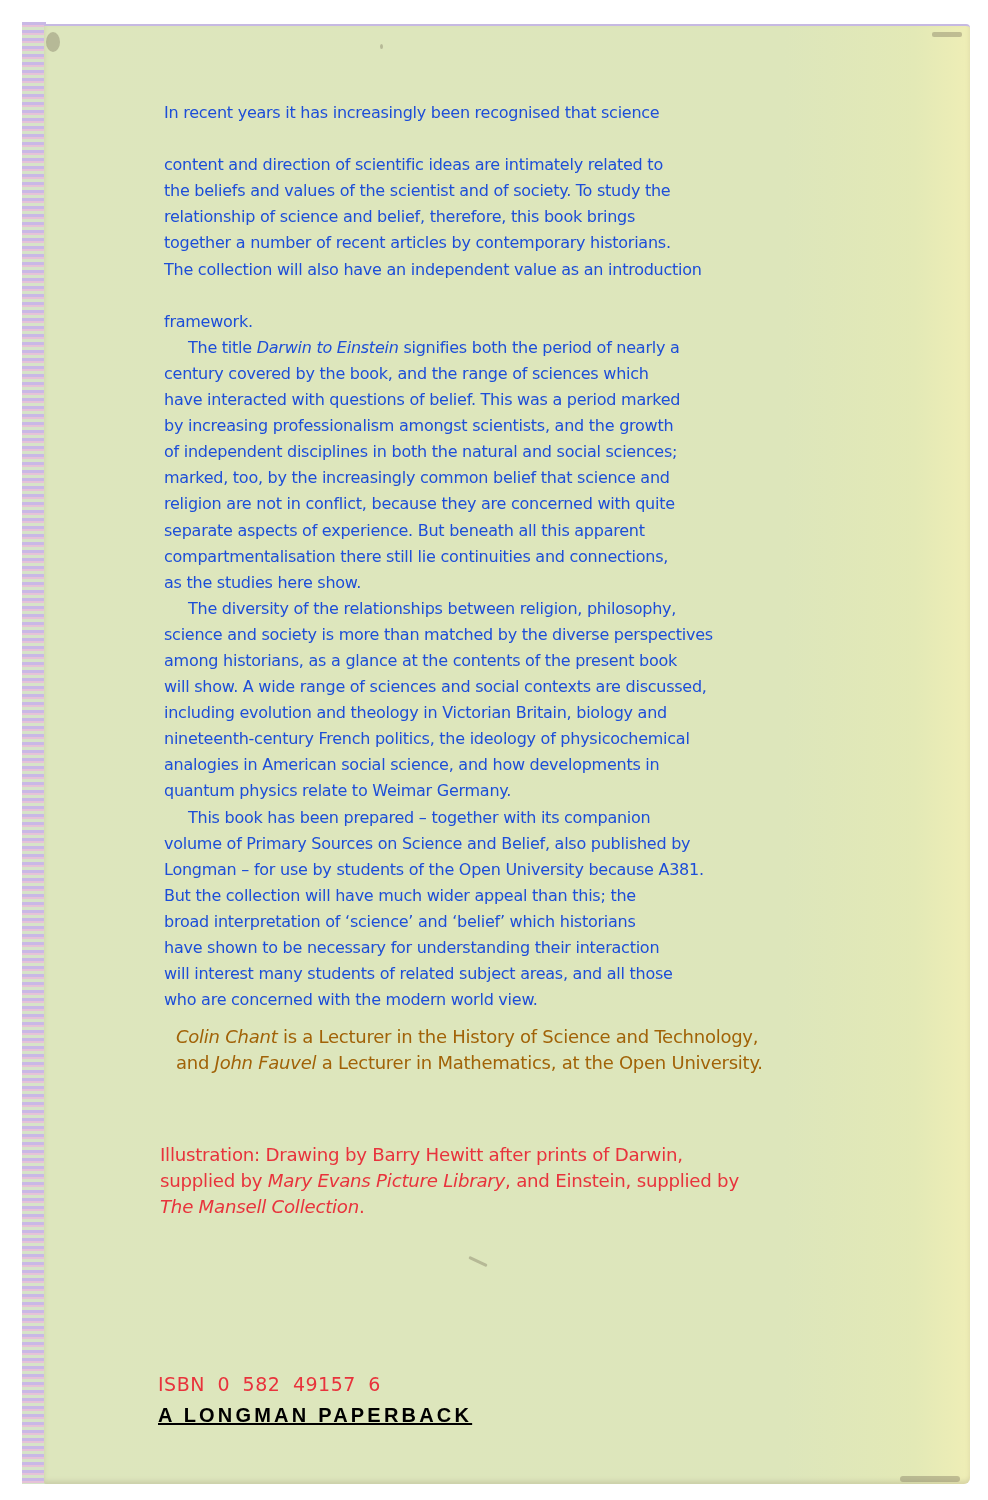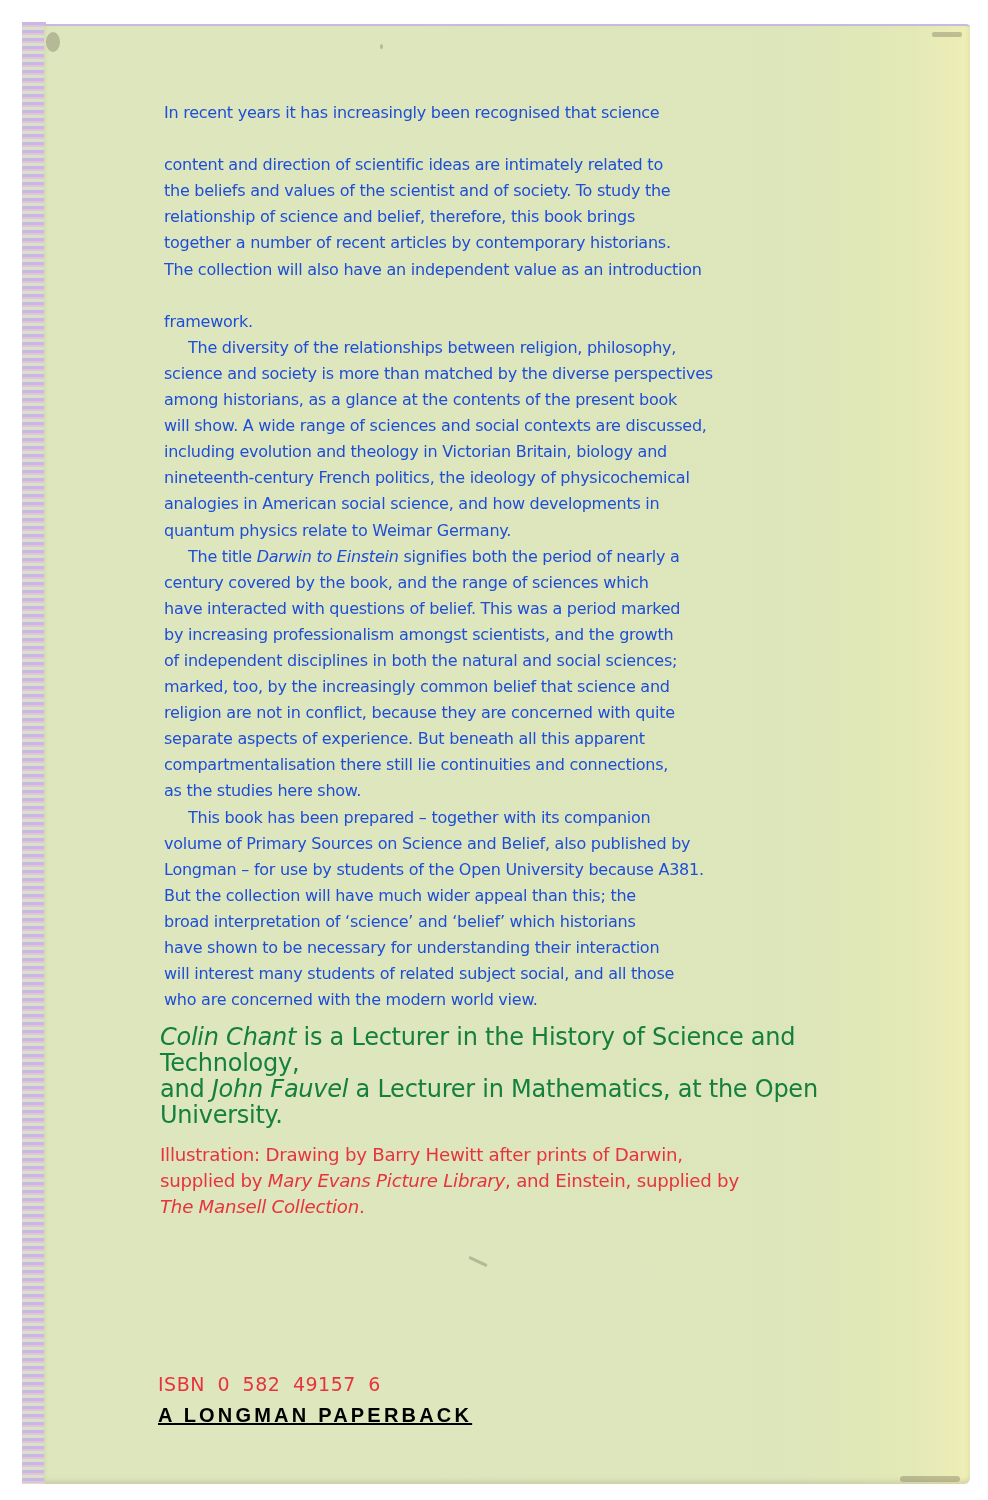--- a/index.html
+++ b/index.html
@@ -55,26 +55,26 @@
       margin: 0;
     }
     .blurb p.indent {
       text-indent: 24px;
     }
     .blurb em {
       font-style: italic;
     }
     .authors {
       position: absolute;
-      left: 160px;
+      left: 176px;
       top: 1024px;
       width: 700px;
-      color: #15803d;
+      color: #a16207;
       font-family: "DejaVu Sans", sans-serif;
-      font-size: 24px;
+      font-size: 18px;
       line-height: 26px;
       letter-spacing: -0.25px;
     }
     .authors p { margin: 0; }
     .illustration {
       position: absolute;
       left: 160px;
       top: 1142px;
       width: 700px;
       color: #e8333c;
@@ -132,49 +132,49 @@
     <br>
     <span>content and direction of scientific ideas are intimately related to</span><br>
     <span>the beliefs and values of the scientist and of society. To study the</span><br>
     <span>relationship of science and belief, therefore, this book brings</span><br>
     <span>together a number of recent articles by contemporary historians.</span><br>
     <span>The collection will also have an independent value as an introduction</span><br>
     <br>
     <span>framework.</span>
   </p>
   <p class="indent">
-    <span>The diversity of the relationships between religion, philosophy,</span><br>
-    <span>science and society is more than matched by the diverse perspectives</span><br>
-    <span>among historians, as a glance at the contents of the present book</span><br>
-    <span>will show. A wide range of sciences and social contexts are discussed,</span><br>
-    <span>including evolution and theology in Victorian Britain, biology and</span><br>
-    <span>nineteenth-century French politics, the ideology of physicochemical</span><br>
-    <span>analogies in American social science, and how developments in</span><br>
-    <span>quantum physics relate to Weimar Germany.</span>
-  </p>
-  <p class="indent">
     <span>The title </span><em>Darwin to Einstein</em><span> signifies both the period of nearly a</span><br>
     <span>century covered by the book, and the range of sciences which</span><br>
     <span>have interacted with questions of belief. This was a period marked</span><br>
     <span>by increasing professionalism amongst scientists, and the growth</span><br>
     <span>of independent disciplines in both the natural and social sciences;</span><br>
     <span>marked, too, by the increasingly common belief that science and</span><br>
     <span>religion are not in conflict, because they are concerned with quite</span><br>
     <span>separate aspects of experience. But beneath all this apparent</span><br>
     <span>compartmentalisation there still lie continuities and connections,</span><br>
     <span>as the studies here show.</span>
   </p>
   <p class="indent">
+    <span>The diversity of the relationships between religion, philosophy,</span><br>
+    <span>science and society is more than matched by the diverse perspectives</span><br>
+    <span>among historians, as a glance at the contents of the present book</span><br>
+    <span>will show. A wide range of sciences and social contexts are discussed,</span><br>
+    <span>including evolution and theology in Victorian Britain, biology and</span><br>
+    <span>nineteenth-century French politics, the ideology of physicochemical</span><br>
+    <span>analogies in American social science, and how developments in</span><br>
+    <span>quantum physics relate to Weimar Germany.</span>
+  </p>
+  <p class="indent">
     <span>This book has been prepared – together with its companion</span><br>
     <span>volume of Primary Sources on Science and Belief, also published by</span><br>
     <span>Longman – for use by students of the Open University because A381.</span><br>
     <span>But the collection will have much wider appeal than this; the</span><br>
     <span>broad interpretation of ‘science’ and ‘belief’ which historians</span><br>
     <span>have shown to be necessary for understanding their interaction</span><br>
-    <span>will interest many students of related subject social, and all those</span><br>
+    <span>will interest many students of related subject areas, and all those</span><br>
     <span>who are concerned with the modern world view.</span>
   </p>
 </div>
 
 <div class="authors">
   <p>
     <em>Colin Chant</em><span> is a Lecturer in the History of Science and Technology,</span>
   </p>
   <p>
     <span>and </span><em>John Fauvel</em><span> a Lecturer in Mathematics, at the Open University.</span>

